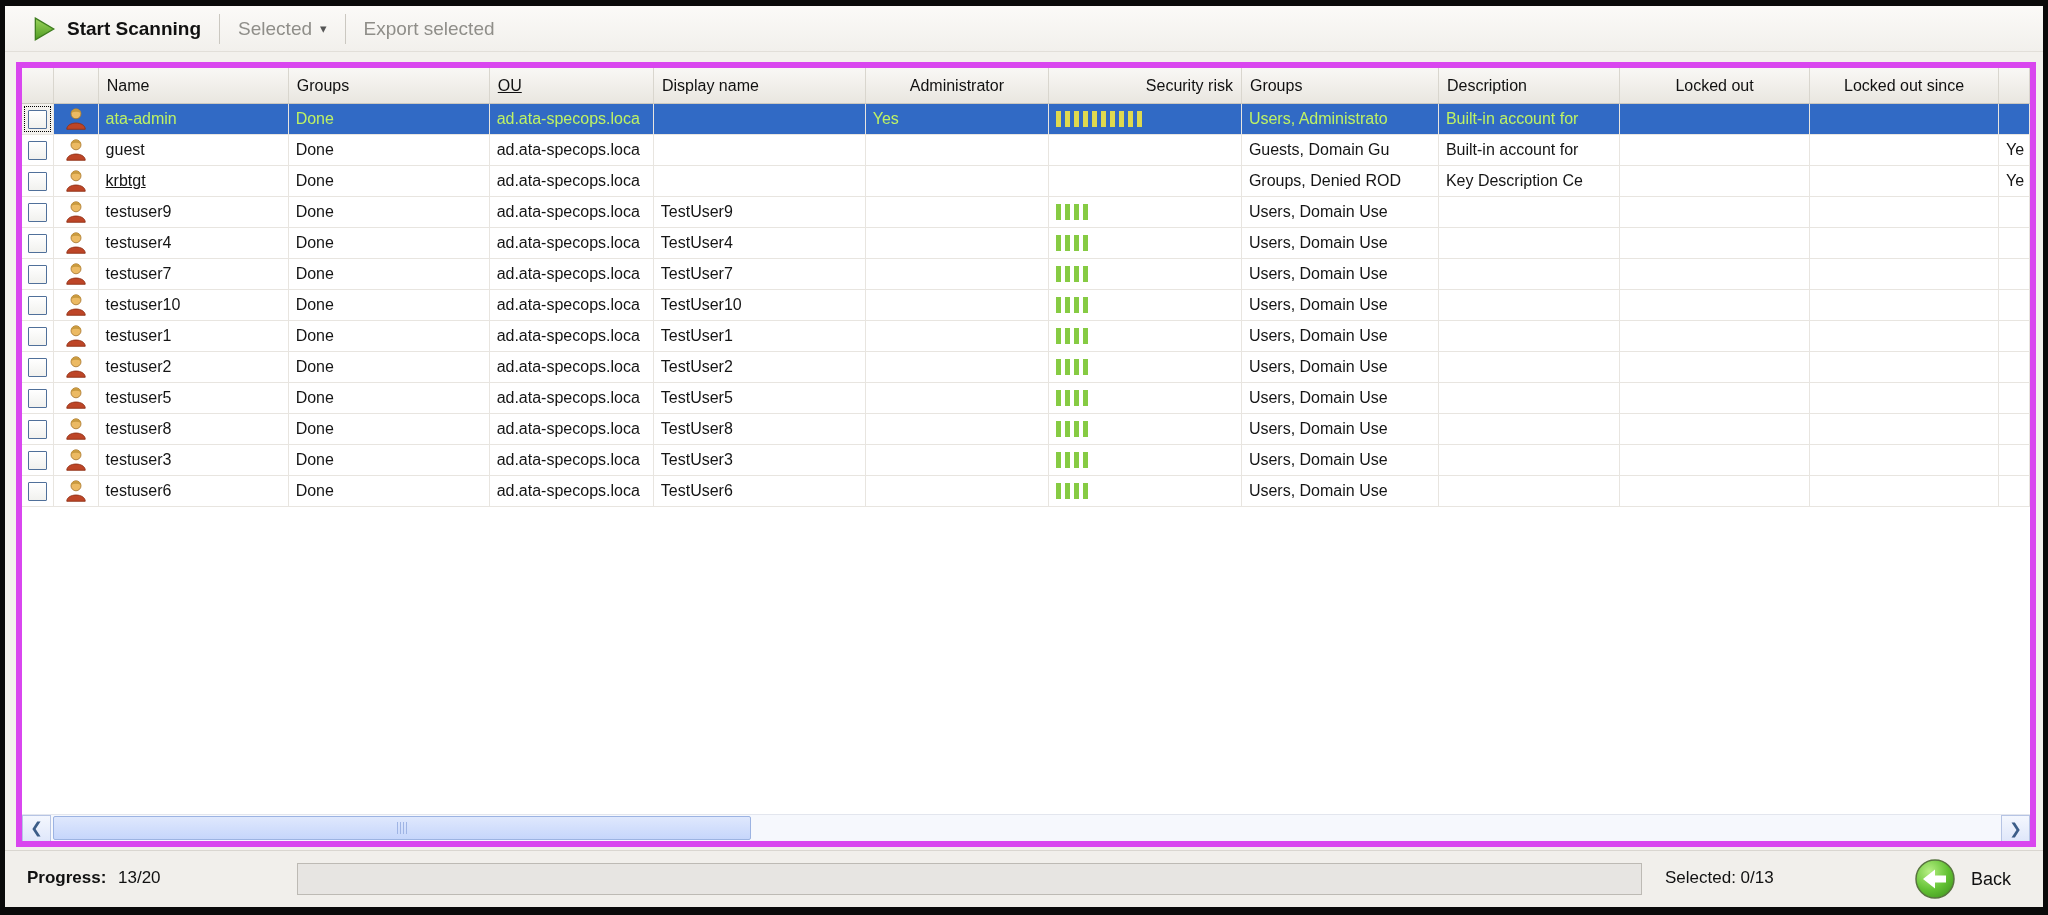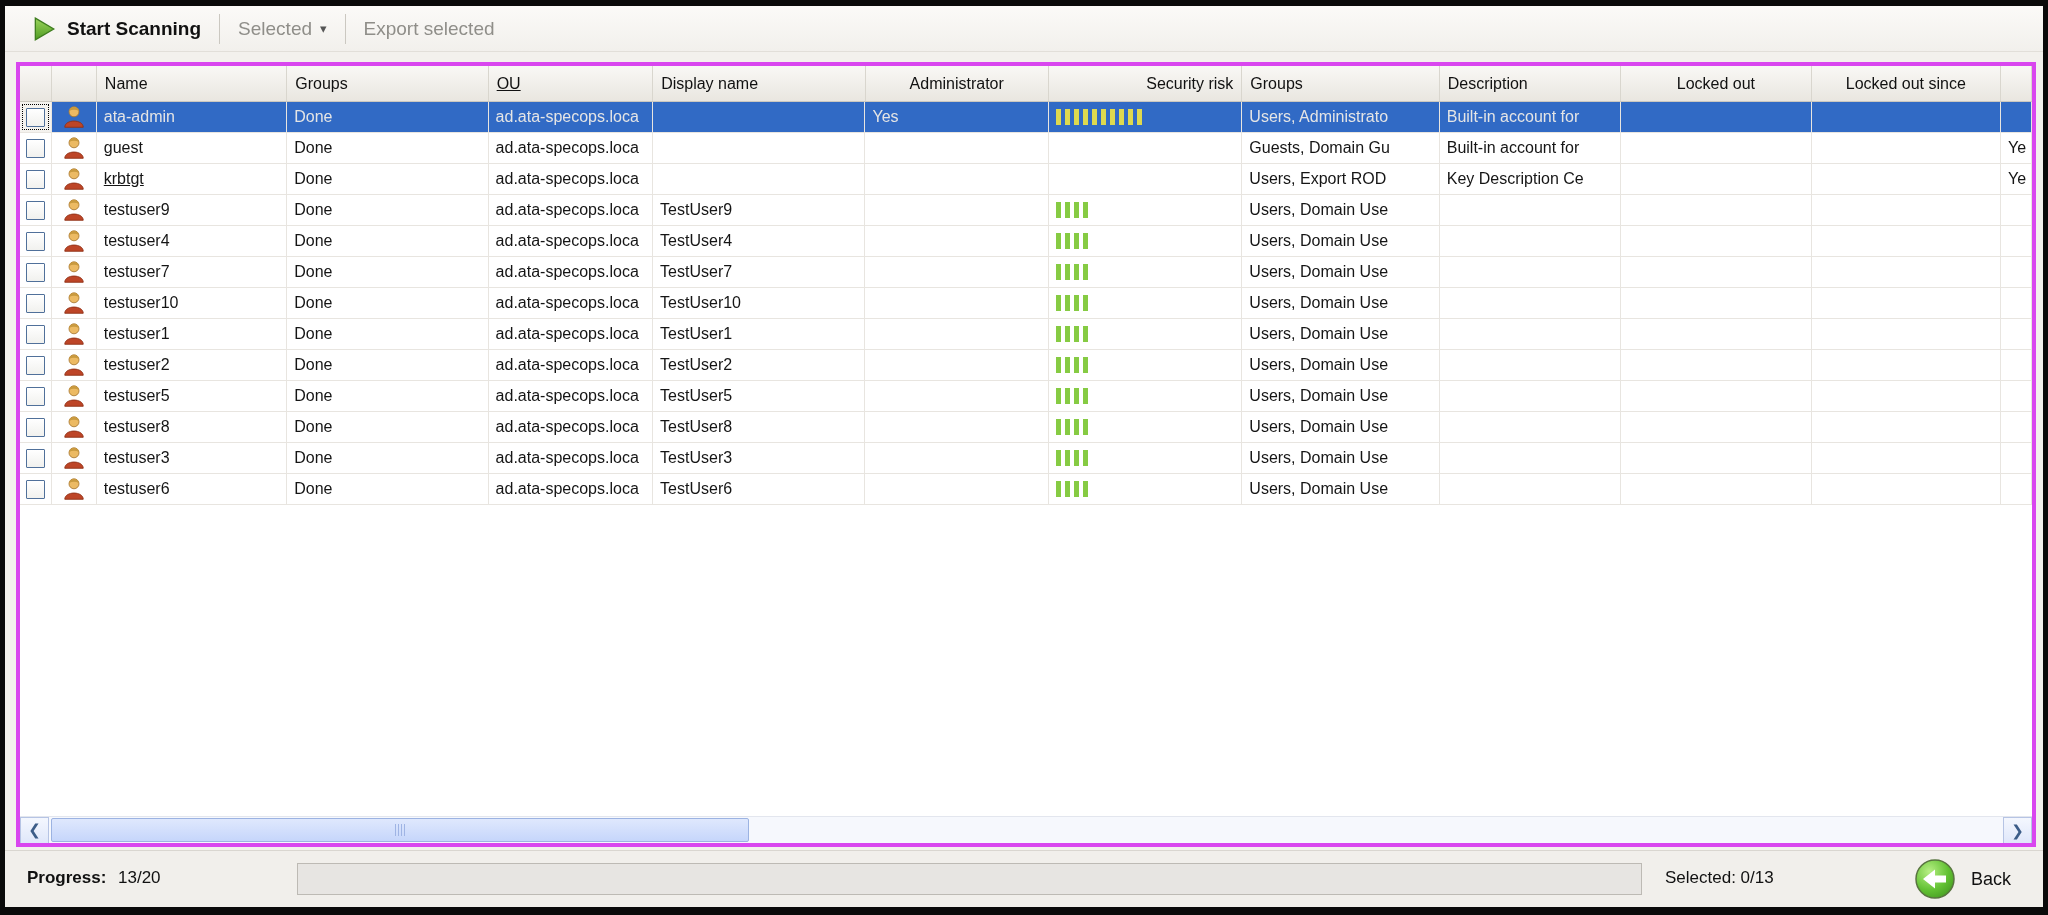--- a/index.html
+++ b/index.html
@@ -12,32 +12,32 @@
     background:linear-gradient(#fbfaf8,#f2f0ec);border-bottom:1px solid #e2dfd9;
     display:flex;align-items:center;}
   .tb-btn{display:flex;align-items:center;height:34px;padding:0 12px;cursor:default;}
   .tb-start{font-weight:bold;font-size:19px;color:#111;}
   .tb-gray{font-size:19px;color:#8f8e89;}
   .tb-sep{width:1px;height:30px;background:#cbc8c1;margin:0 6px;}
   .caret{font-size:13px;color:#555;margin-left:8px;}
 
   
   .grid{position:absolute;left:11px;top:56px;width:2020px;height:785px;
-    background:#fff;border:4px solid #d946ef;overflow:hidden;}
+    background:#fff;border:6px solid #d946ef;overflow:hidden;}
   .thead{display:flex;height:36px;background:linear-gradient(#f9f8f5,#e9e6e0);
     border-bottom:1px solid #cbc8c0;}
   .th{display:flex;align-items:center;font-size:16px;color:#111;
     border-right:1px solid #d9d6ce;padding:0 8px;overflow:hidden;white-space:nowrap;}
   .th.al-r{justify-content:flex-end;}
   .th.al-c{justify-content:center;}
   .tr{display:flex;height:31px;background:#fff;}
   .td{display:flex;align-items:center;font-size:16px;color:#151515;
     border-right:1px solid #e8e5e0;border-bottom:1px solid #e8e5e0;
     padding:0 7px;overflow:hidden;white-space:nowrap;position:relative;}
-  .tr.sel .td{background:#316ac5;color:#e5e5e5;}
+  .tr.sel .td{background:#316ac5;color:#bef264;}
   .tr.sel .td.cbcell{background:#f4f2ee;}
   .cbcell{justify-content:center;padding:0;}
   .checkbox{width:19px;height:19px;background:linear-gradient(#ffffff,#f1f1ee);
     border:1px solid #50709a;border-radius:1px;}
   .focusrect{position:absolute;left:2px;top:2px;right:2px;bottom:2px;
     border:1px dotted #000;}
   .iconcell{justify-content:center;padding:0;}
   .riskbar{width:5px;height:16px;margin-right:4px;flex:0 0 auto;}
 
   
@@ -180,21 +180,21 @@
                 <path d="M12 2.8 a4.6 4.6 0 0 1 4.5 3.6 q-4.5 -2.2 -9 0 a4.6 4.6 0 0 1 4.5 -3.6 Z" fill="#c99a3f"></path>
                 <path d="M3.5,21.5 C3.5,13.8 20.5,13.8 20.5,21.5 Z" fill="#bd4527" stroke="#8e2f15" stroke-width="0.8"></path>
               </svg>
             </div>
             <div class="td" style="width: 191px; text-decoration: underline;">krbtgt</div>
             <div class="td" style="width: 202px;">Done</div>
             <div class="td" style="width: 165px;">ad.ata-specops.loca</div>
             <div class="td" style="width: 213px;"></div>
             <div class="td" style="width: 184px;"></div>
             <div class="td" style="width: 194px;"></div>
-            <div class="td" style="width: 198px;">Users, Export ROD</div>
+            <div class="td" style="width: 198px;">Groups, Denied ROD</div>
             <div class="td" style="width: 182px;">Key Description Ce</div>
             <div class="td" style="width: 191px;"></div>
             <div class="td" style="width: 190px;"></div>
             <div class="td" style="width: 31px;">Ye</div>
           </div>
           <div class="tr">
             <div class="td cbcell" style="width: 32px;">
               <div class="checkbox"></div>
             </div>
             <div class="td iconcell" style="width: 45px;">

